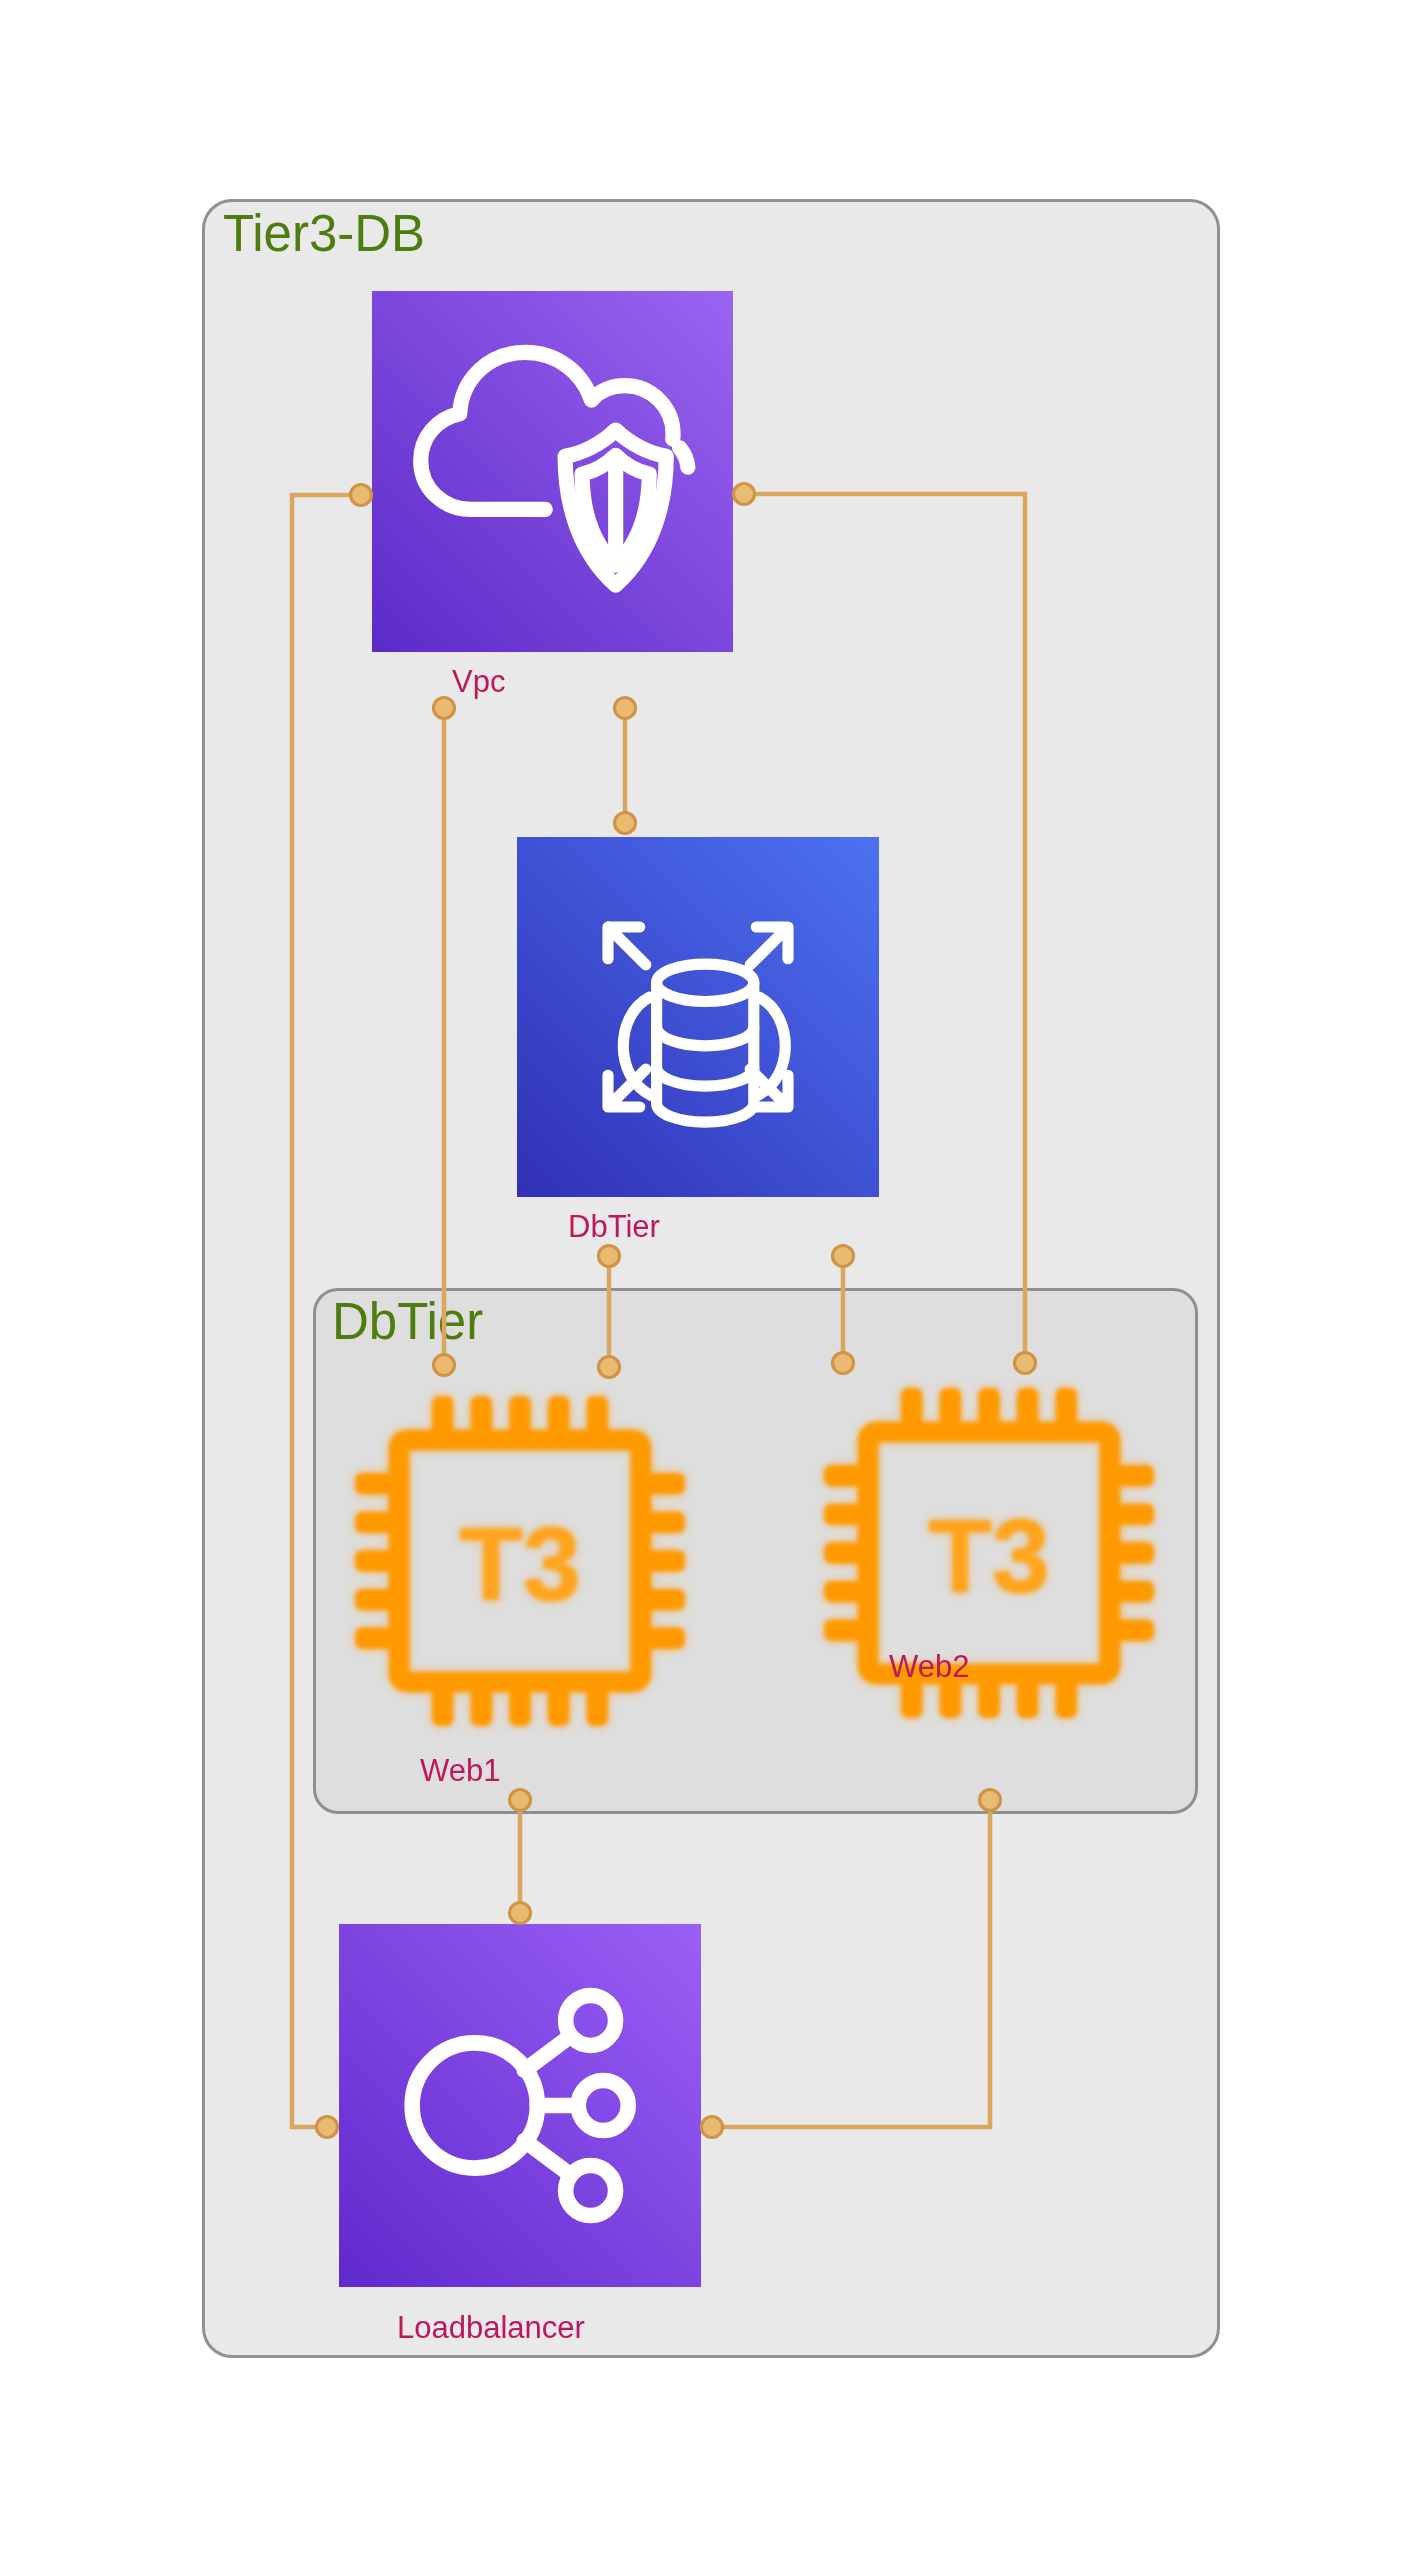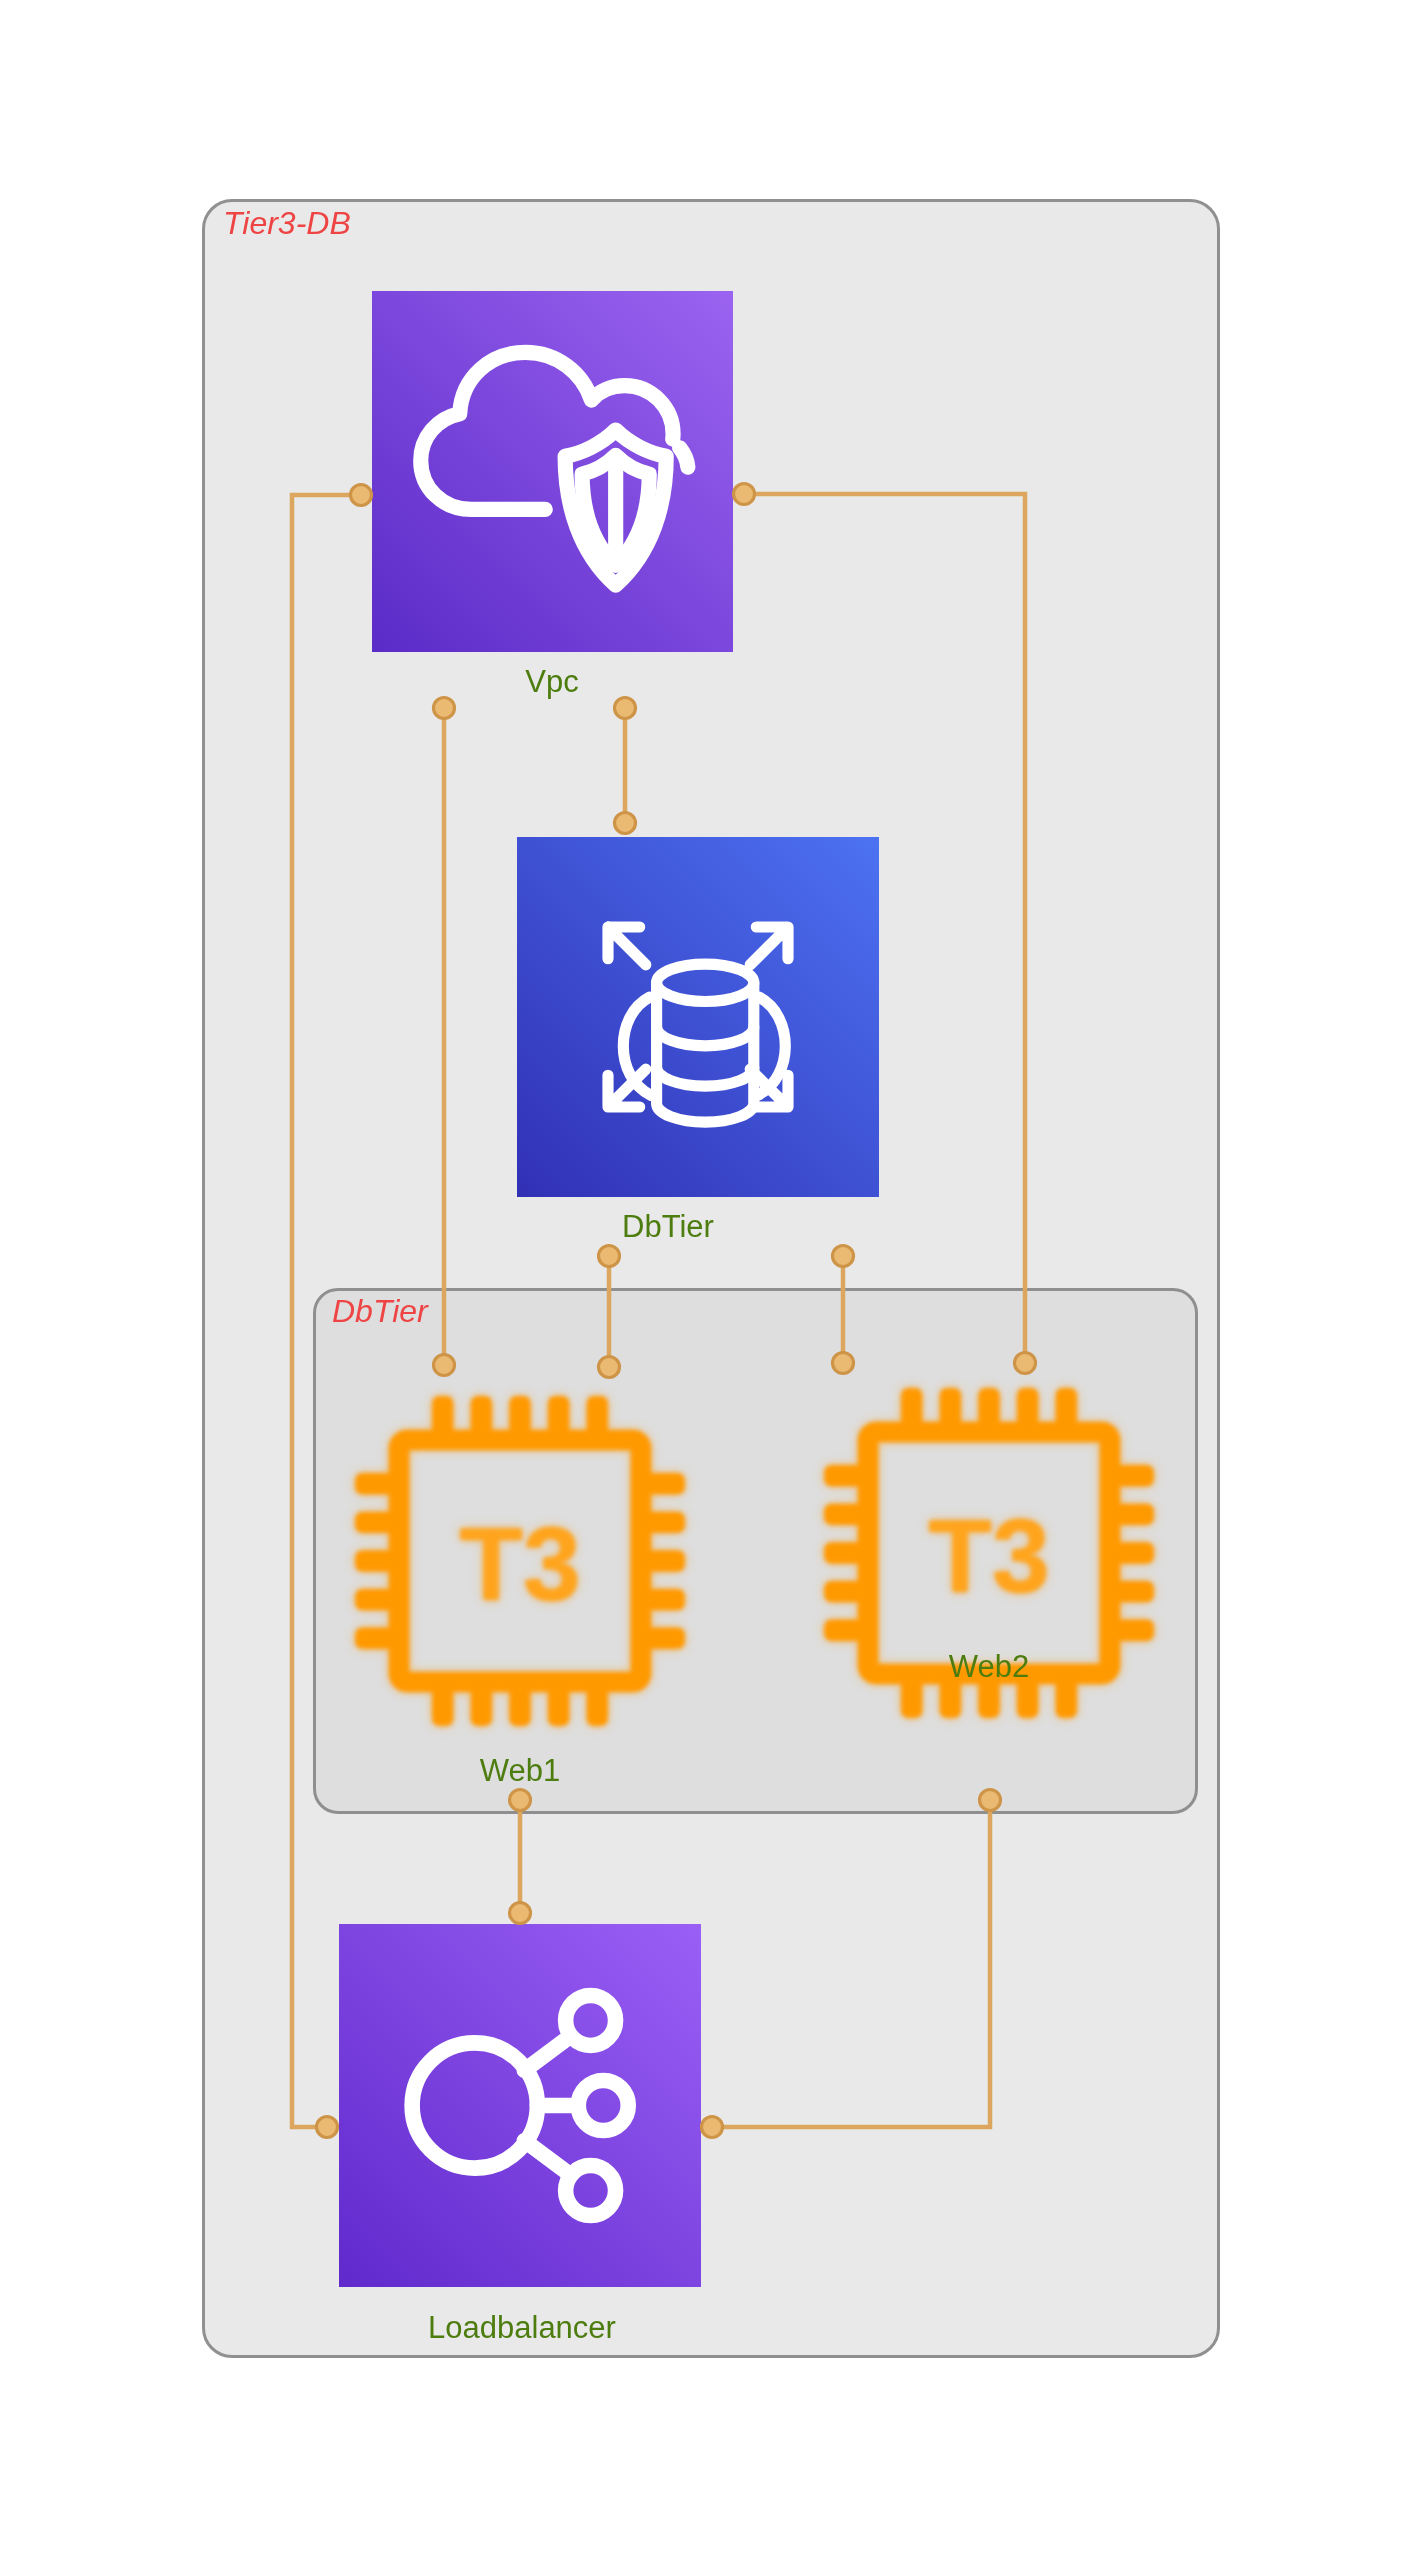--- a/index.html
+++ b/index.html
@@ -3,39 +3,39 @@
 <meta charset="utf-8">
 <style>
   html,body{margin:0;padding:0;background:#ffffff;}
   body{font-family:"Liberation Sans", sans-serif;}
   #canvas{position:relative;width:1421px;height:2560px;background:#ffffff;overflow:hidden;}
 
   
   .cluster{position:absolute;box-sizing:border-box;border:3.5px solid #909090;}
   .cluster.outer{left:202px;top:199px;width:1018px;height:2159px;border-radius:30px;background:#e9e9e9;z-index:1;}
   .cluster.inner{left:313px;top:1288px;width:885px;height:526px;border-radius:25px;background:#dedede;border-color:#8f8f8f;z-index:2;}
-  .cluster-label{position:absolute;color:#ef4444;font-size:32px;line-height:1.1;white-space:nowrap;z-index:5;font-style:italic;}
+  .cluster-label{position:absolute;color:#4d7c0f;font-size:51px;line-height:1.1;white-space:nowrap;z-index:5;}
   .outer-cluster-label{left:223px;top:206px;}
   .inner-cluster-label{left:332px;top:1294px;}
 
   
   .tile{position:absolute;z-index:10;}
   .tile svg{display:block;width:100%;height:100%;}
   .tile-vpc{left:372px;top:291px;width:361px;height:361px;background:linear-gradient(45deg,#5b2bc8,#9b63f0);}
   .tile-dbtier{left:517px;top:837px;width:362px;height:360px;background:linear-gradient(45deg,#3130b5,#4c72f2);}
   .tile-loadbalancer{left:339px;top:1924px;width:362px;height:363px;background:linear-gradient(45deg,#6029cc,#9a5ff5);}
   .tile-t3{background:none;}
   .tile-web1{left:352px;top:1393px;width:336px;height:336px;}
   .tile-web2{left:821px;top:1385px;width:336px;height:336px;}
   .tile-t3 svg{filter:blur(2.3px) drop-shadow(0 0 5px rgba(255,153,0,0.55));}
 
   .glyph{fill:none;stroke:#ffffff;stroke-linecap:round;stroke-linejoin:round;}
 
   
-  .node-label{position:absolute;color:#4d7c0f;font-size:31px;line-height:1.15;text-align:center;white-space:nowrap;z-index:20;}
+  .node-label{position:absolute;color:#be185d;font-size:31px;line-height:1.15;white-space:nowrap;z-index:20;}
   .label-vpc{left:452px;top:664px;width:200px;}
   .label-dbtier{left:568px;top:1209px;width:200px;}
   .label-web1{left:420px;top:1753px;width:200px;}
   .label-web2{left:889px;top:1649px;width:200px;}
   .label-loadbalancer{left:397px;top:2310px;width:250px;}
 
   
   #edge-layer{position:absolute;left:0;top:0;width:1421px;height:2560px;z-index:15;}
   .edge{fill:none;stroke:#dca65e;stroke-width:4.5;}
   .edge-dot{fill:#ebba72;stroke:#ce9447;stroke-width:3.2;}

